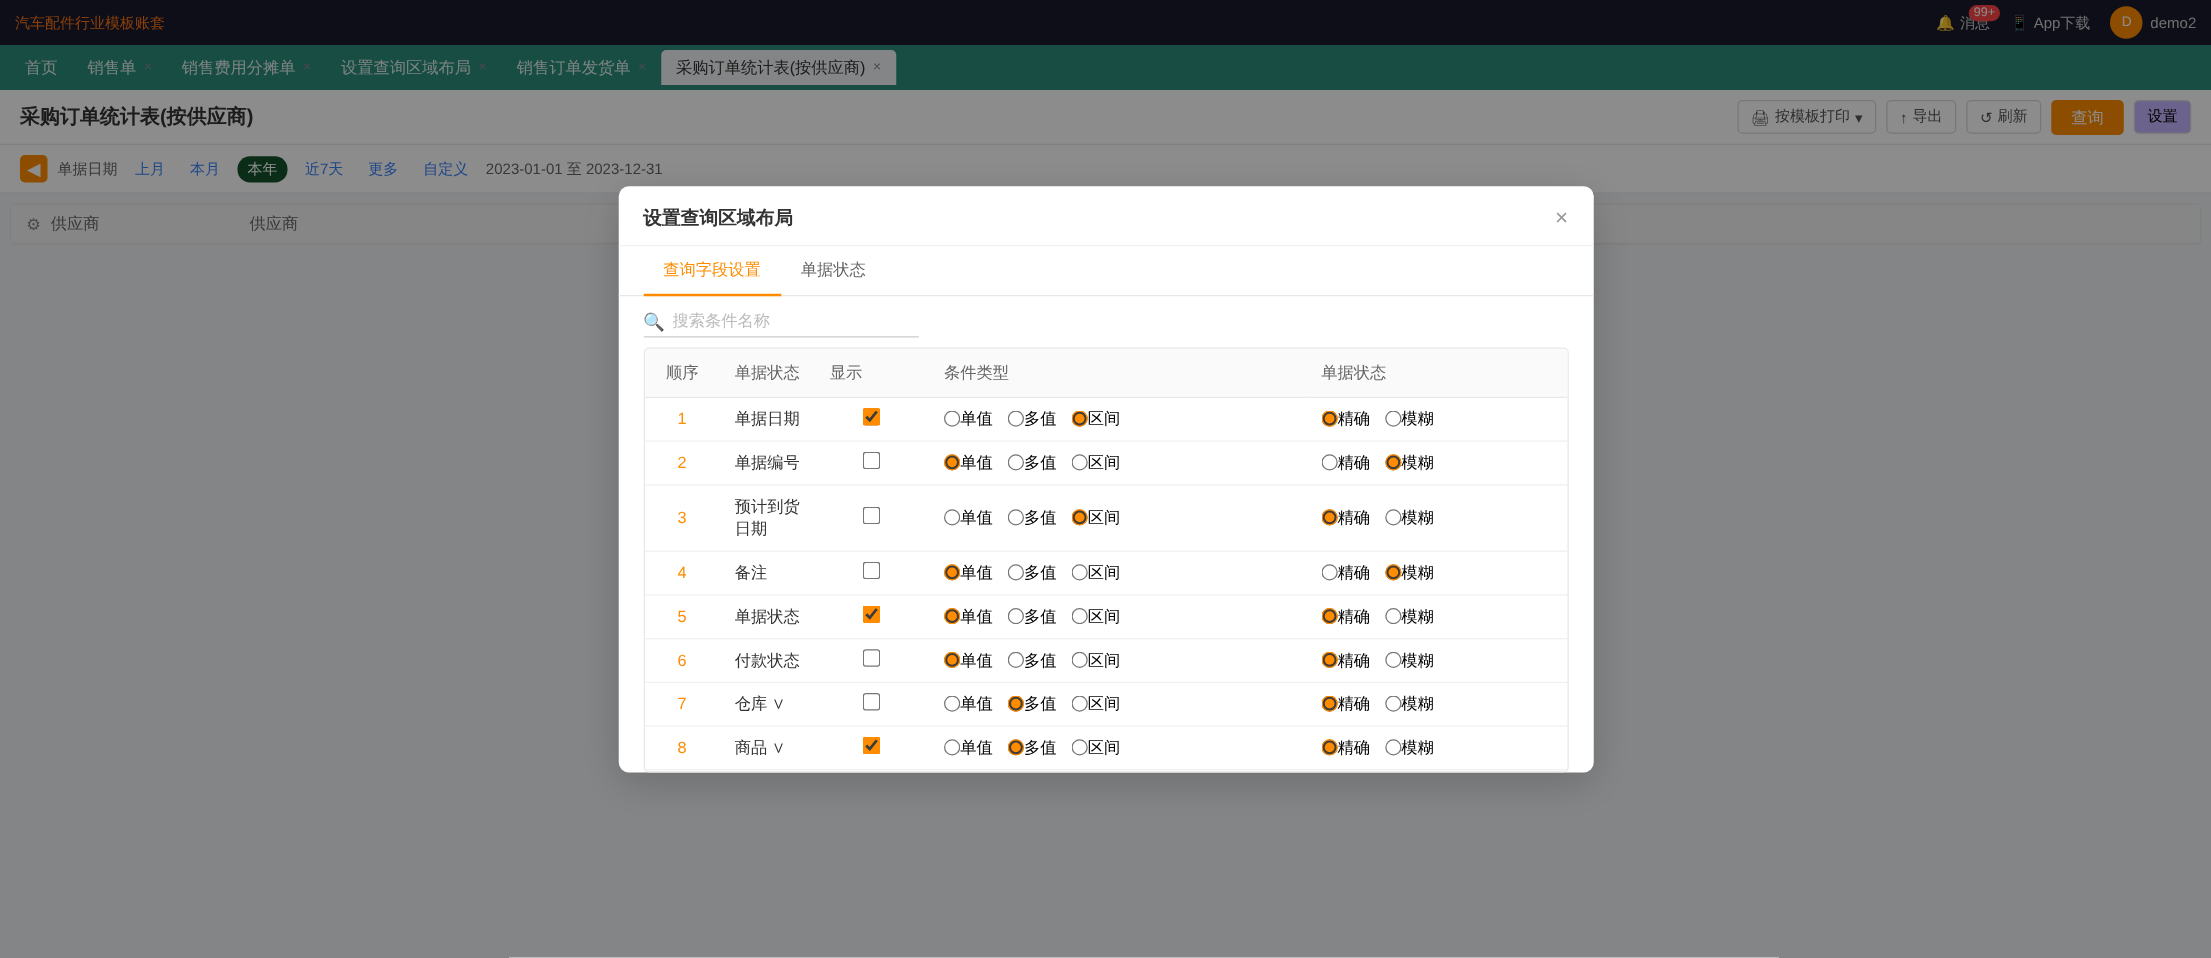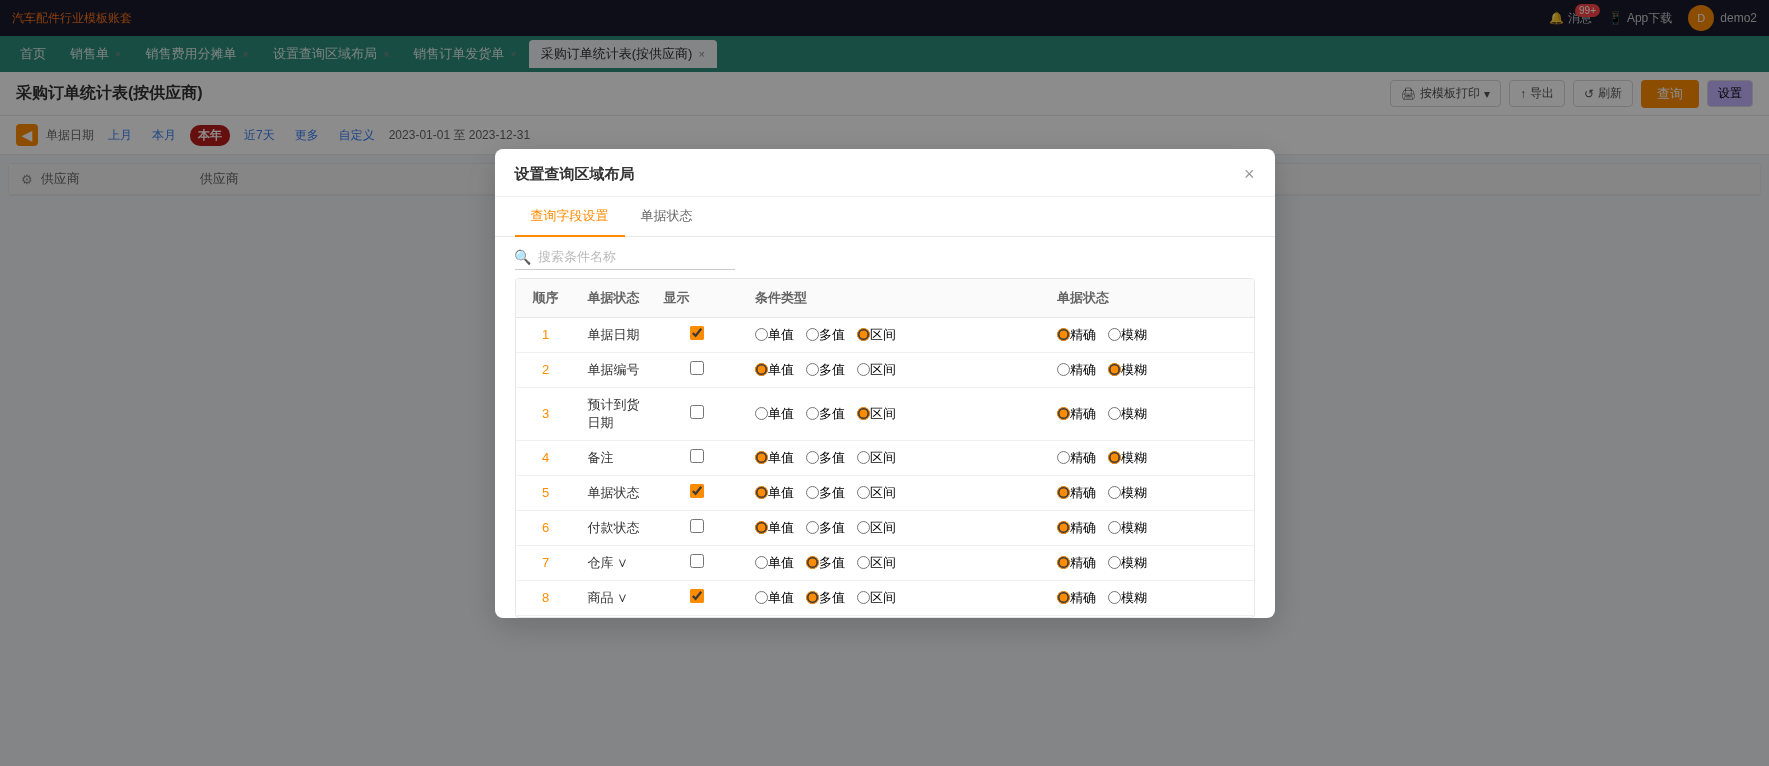--- a/index.html
+++ b/index.html
@@ -263,21 +263,21 @@
       font-size: 13px;
     }
     .cond-table thead tr {
       background: #fafafa;
       border-bottom: 1px solid #e8e8e8;
     }
     .cond-table th {
       padding: 10px 12px;
       text-align: left;
       color: #666;
-      font-weight: bold;
+      font-weight: normal;
       white-space: nowrap;
     }
     .cond-table th:first-child { width: 60px; text-align: center; }
     .cond-table th:nth-child(2) { width: 60px; text-align: center; }
     .cond-table td {
       padding: 8px 12px;
       border-bottom: 1px solid #f0f0f0;
       vertical-align: middle;
     }
     .cond-table tr:last-child td { border-bottom: none; }
@@ -413,21 +413,21 @@
       <span>设置</span>
     </button>
   </div>
 </div>
 
 <div class="filter-bar">
   <button class="filter-toggle">◀</button>
   <span class="date-label">单据日期</span>
   <button class="date-btn">上月</button>
   <button class="date-btn">本月</button>
-  <button class="date-btn active" style="background:#b91c1c;color:white;border-radius:10px;padding:2px 8px;font-weight:bold;">本年</button>
+  <button class="date-btn active" style="background:#14532d;color:white;border-radius:10px;padding:2px 8px;">本年</button>
   <button class="date-btn">近7天</button>
   <button class="date-btn">更多</button>
   <button class="date-btn">自定义</button>
   <span class="date-range">2023-01-01 至 2023-12-31</span>
 </div>
 
 <div class="table-area">
   <div class="table-header-row">
     <span class="settings-icon">⚙</span>
     <span>供应商</span>

